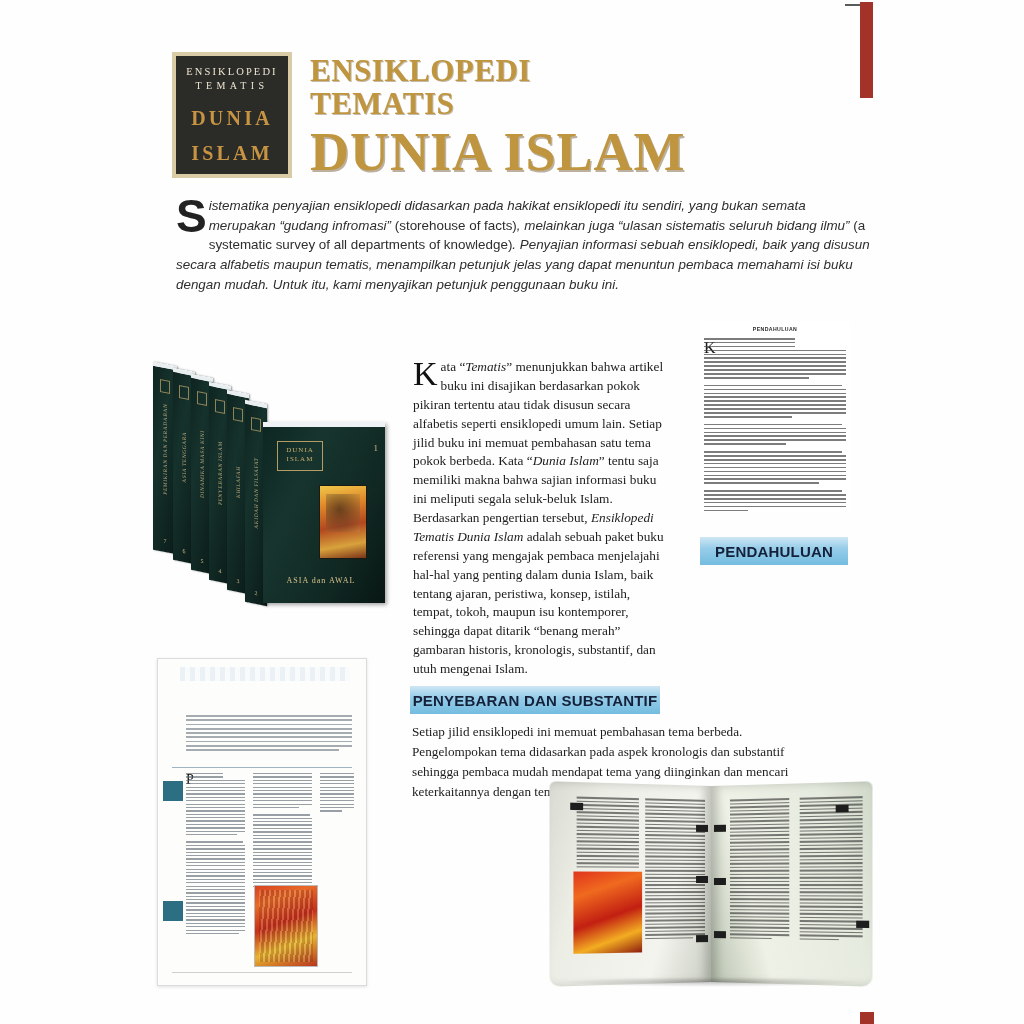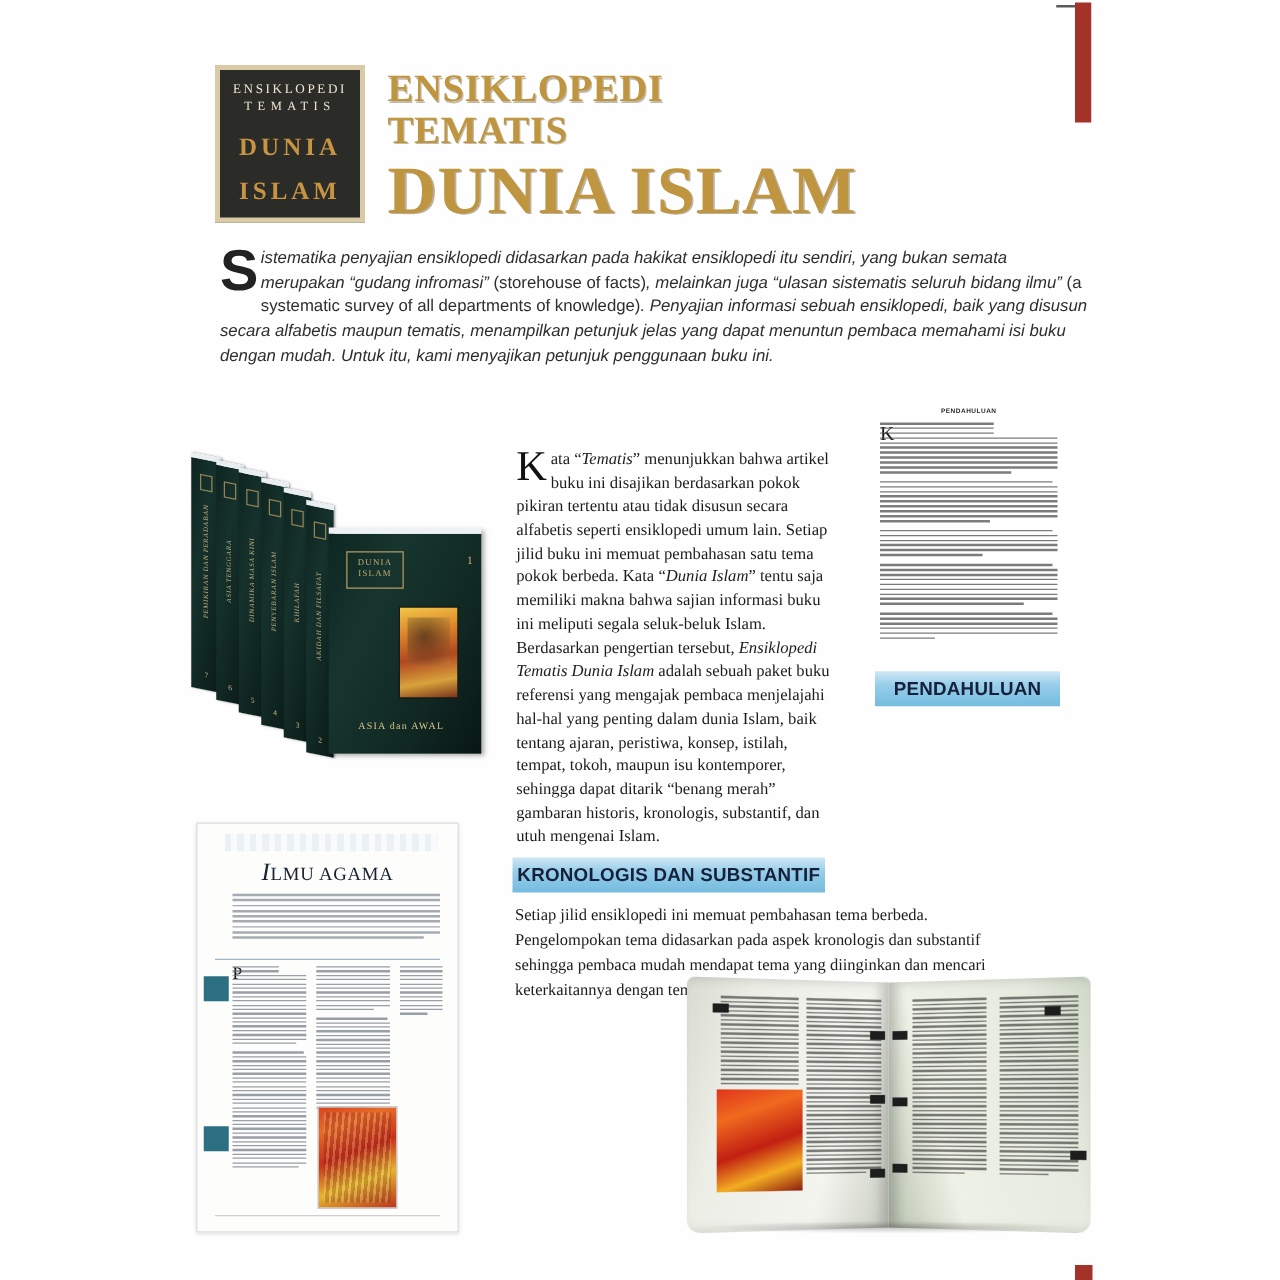--- a/index.html
+++ b/index.html
@@ -605,28 +605,25 @@
       <div class="mini-line" style="width:100%"></div>
       <div class="mini-line" style="width:100%"></div>
       <div class="mini-line" style="width:100%"></div>
       <div class="mini-line" style="width:100%"></div>
       <div class="mini-line" style="width:31%"></div>
     </div>
   </div>
 
   <div class="bluebar sec-pend-bar">PENDAHULUAN</div>
 
-  <div class="bluebar sec-krono-bar">KRONOLOGIS DAN SUBSTANTIF</div>
+  <div class="bluebar sec-krono-bar">PENYEBARAN DAN SUBSTANTIF</div>
   <div class="sec-krono-body">Setiap jilid ensiklopedi ini memuat pembahasan tema berbeda. Pengelompokan tema didasarkan pada aspek kronologis dan substantif sehingga pembaca mudah mendapat tema yang diinginkan dan mencari keterkaitannya dengan tema lain.</div>
 
   <div class="magpage">
     <div class="mag-orn"></div>
-    <div class="mag-title">
-      <span class="big">I</span><span>LMU AGAMA</span>
-    </div>
     <div class="mag-lead">
       <div class="tl" style="width:100%"></div>
       <div class="tl" style="width:100%"></div>
       <div class="tl" style="width:100%"></div>
       <div class="tl" style="width:100%"></div>
       <div class="tl" style="width:100%"></div>
       <div class="tl" style="width:100%"></div>
       <div class="tl" style="width:100%"></div>
       <div class="tl" style="width:100%"></div>
       <div class="tl" style="width:92%"></div>

